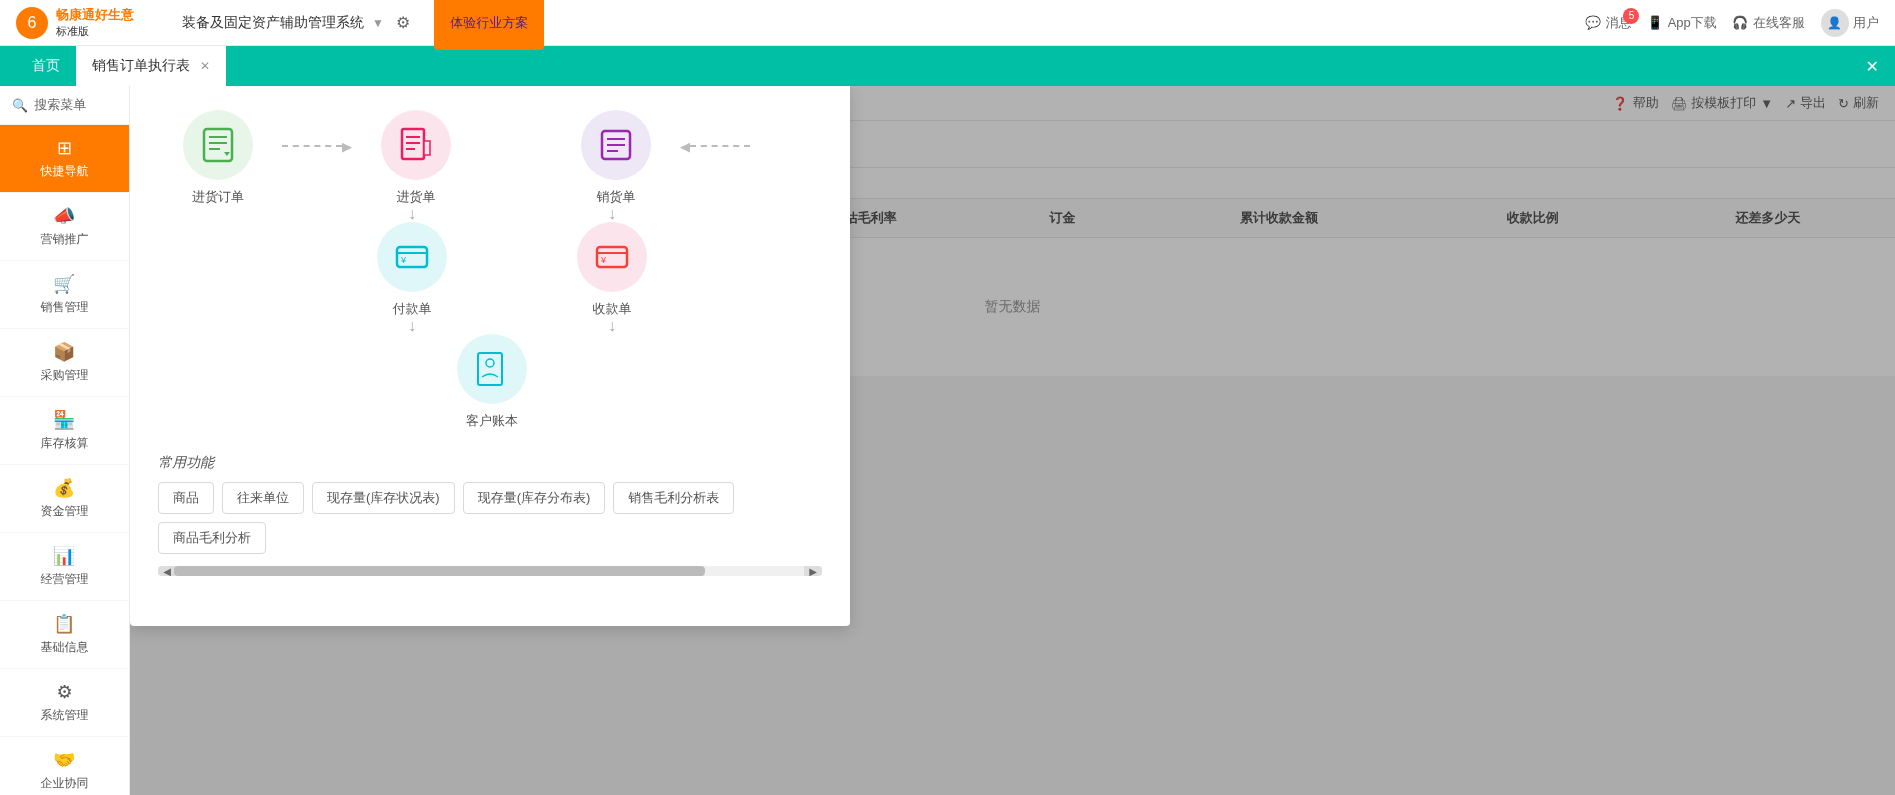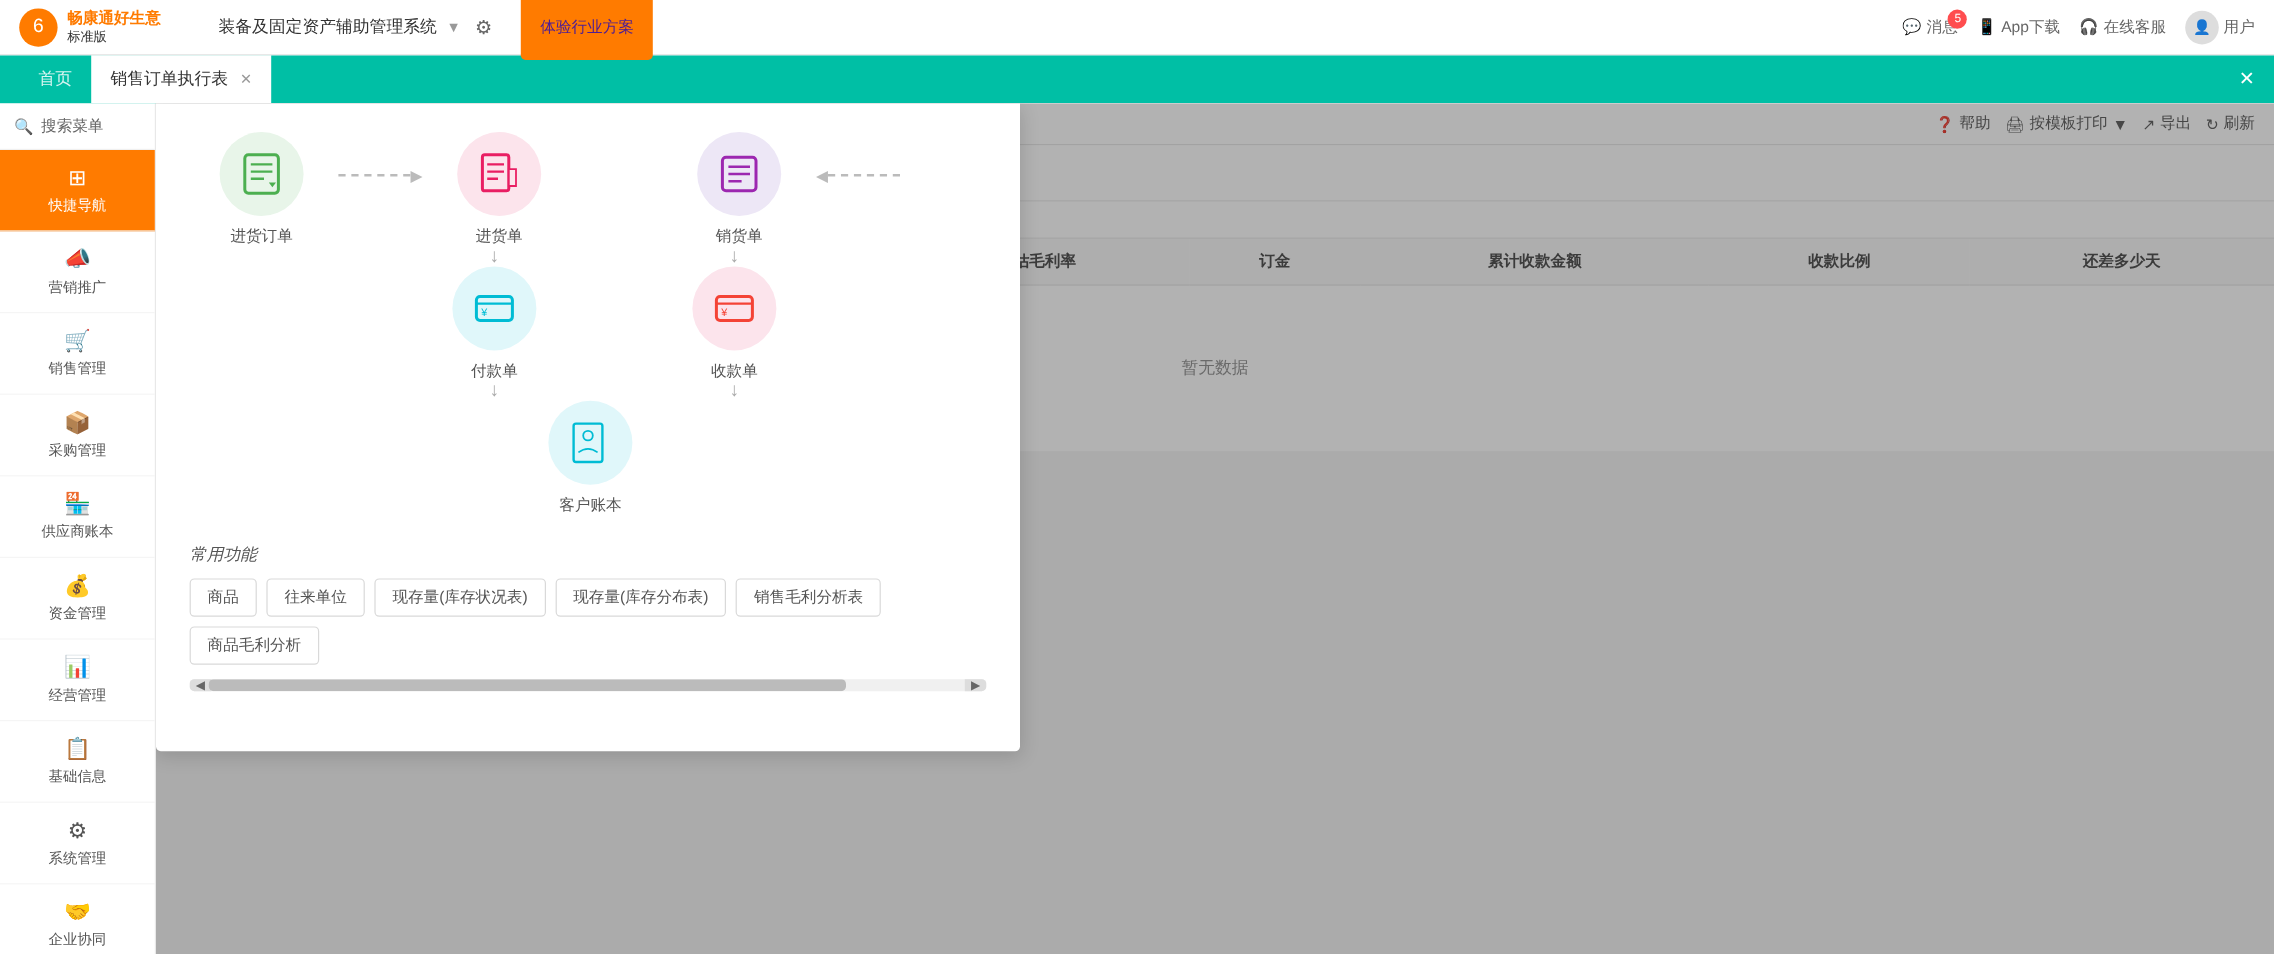--- a/index.html
+++ b/index.html
@@ -344,21 +344,21 @@
     <div class="sidebar-item">
       <span class="sidebar-icon">🛒</span>
       <span>销售管理</span>
     </div>
     <div class="sidebar-item">
       <span class="sidebar-icon">📦</span>
       <span>采购管理</span>
     </div>
     <div class="sidebar-item">
       <span class="sidebar-icon">🏪</span>
-      <span>供应商账本</span>
+      <span>库存核算</span>
     </div>
     <div class="sidebar-item">
       <span class="sidebar-icon">💰</span>
       <span>资金管理</span>
     </div>
     <div class="sidebar-item">
       <span class="sidebar-icon">📊</span>
       <span>经营管理</span>
     </div>
     <div class="sidebar-item">

